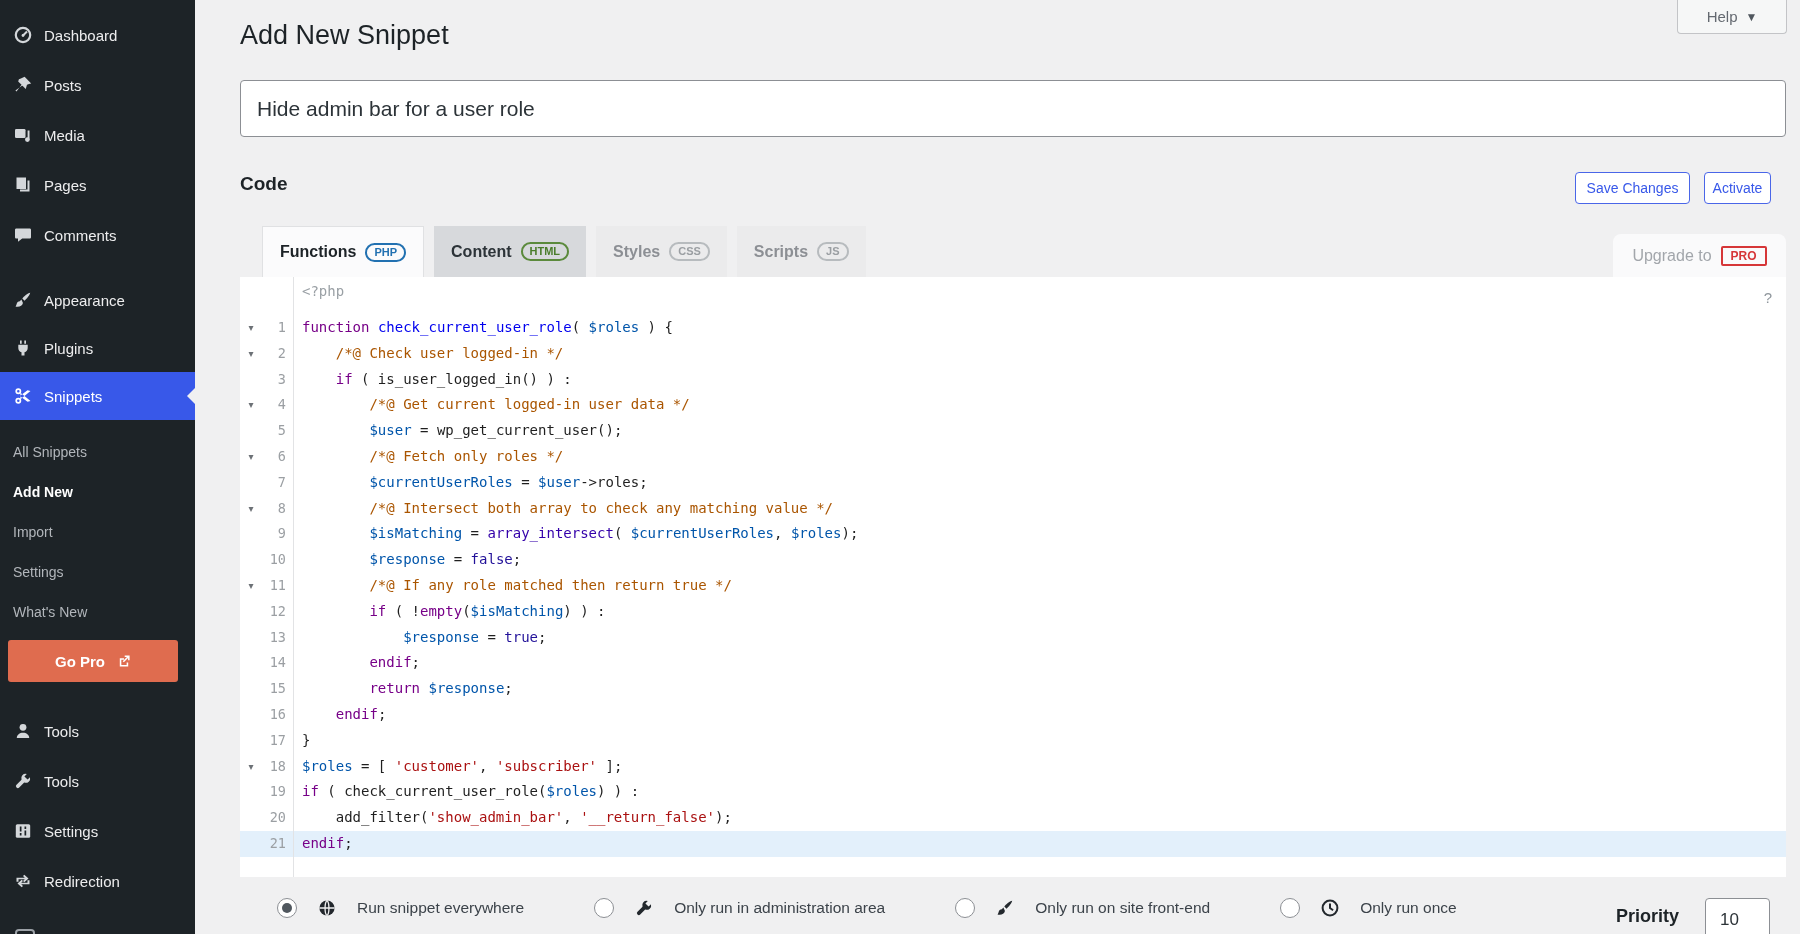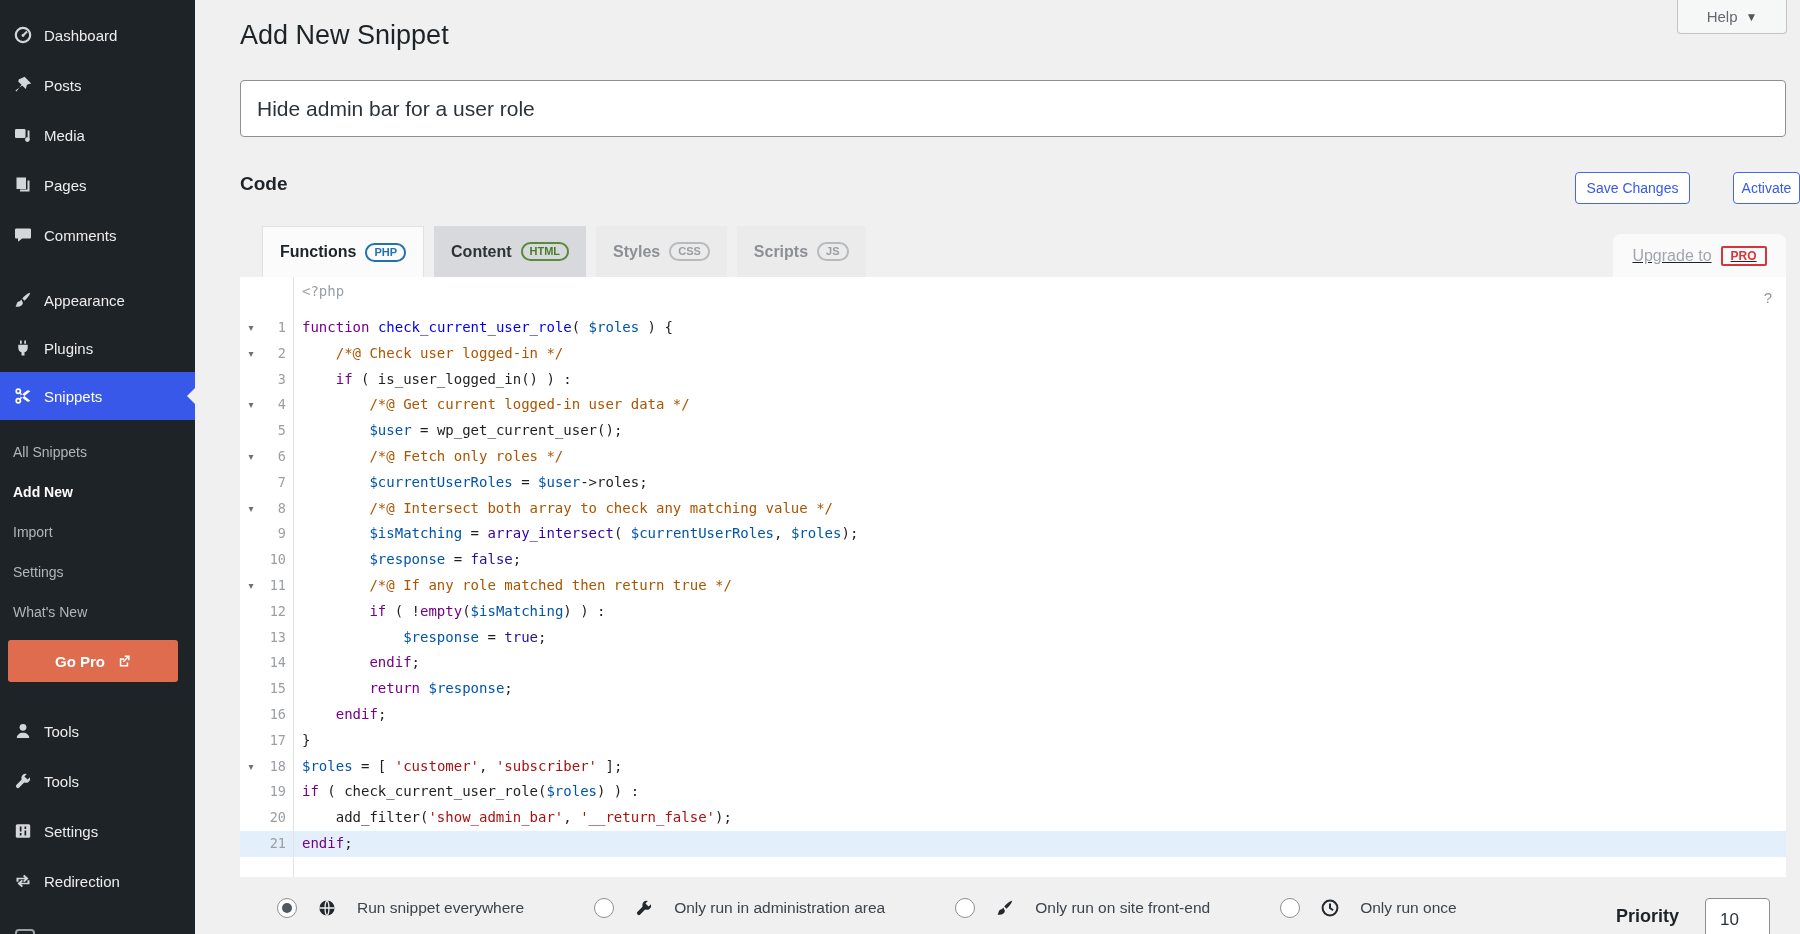--- a/index.html
+++ b/index.html
@@ -28,23 +28,23 @@
   .help-btn { position:absolute; top:0; right:13px; width:110px; height:34px; background:#f6f7f7; border:1px solid #c3c4c7; border-top:none; border-radius:0 0 4px 4px; color:#646970; font-size:15px; display:flex; align-items:center; justify-content:center; gap:8px; cursor:pointer; }
   .help-caret { font-size:12px; color:#50575e; }
 
   
   .page-title { position:absolute; left:240px; top:20px; font-size:27px; font-weight:400; color:#1d2327; }
   .name-input { position:absolute; left:240px; top:80px; width:1546px; height:57px; border:1px solid #8c8f94; border-radius:4px; background:#fff; font-size:21px; color:#2c3338; padding:0 16px; font-family:"Liberation Sans",sans-serif; }
   .code-heading { position:absolute; left:240px; top:173px; font-size:19px; font-weight:bold; }
 
   .btn { position:absolute; top:172px; height:32px; background:#fff; border:1px solid #4a66e8; border-radius:4px; color:#3858e9; font-size:14px; cursor:pointer; font-family:"Liberation Sans",sans-serif; }
   .btn-save { left:1575px; width:115px; }
-  .btn-activate { left:1704px; width:67px;margin-left:29px; }
-
-  .upgrade-tab { position:absolute; left:1613px; top:234px; width:173px; height:43px; background:#fafafb; border-radius:8px 8px 0 0; display:flex; align-items:center; justify-content:center; gap:9px; cursor:pointer;text-decoration:underline; }
+  .btn-activate { left:1704px; width:67px; }
+
+  .upgrade-tab { position:absolute; left:1613px; top:234px; width:173px; height:43px; background:#fafafb; border-radius:8px 8px 0 0; display:flex; align-items:center; justify-content:center; gap:9px; cursor:pointer; }
   .upgrade-text { color:#a2a6ab; font-size:16px; }
   .pro-pill { border:2px solid #d63638; color:#d63638; border-radius:2px; font-size:12px; font-weight:bold; padding:1px 8px; }
 
   
   .tabs-row { position:absolute; left:262px; top:226px; height:51px; display:flex; gap:10px; }
   .tab { height:51px; padding:10px 17px; display:flex; align-items:center; gap:9px; font-size:16px; font-weight:600; cursor:pointer; }
   .tab-active  { background:#fbfbfc; border:1px solid #e0e1e3; border-bottom:none; color:#1d2327; }
   .tab-pressed { background:#d7d9dc; color:#2c3338; }
   .tab-muted   { background:#ebebec; color:#8c8f94; }
   .badge { border:2px solid; border-radius:10px; font-size:11px; font-weight:bold; padding:2px 7px; line-height:1; }

